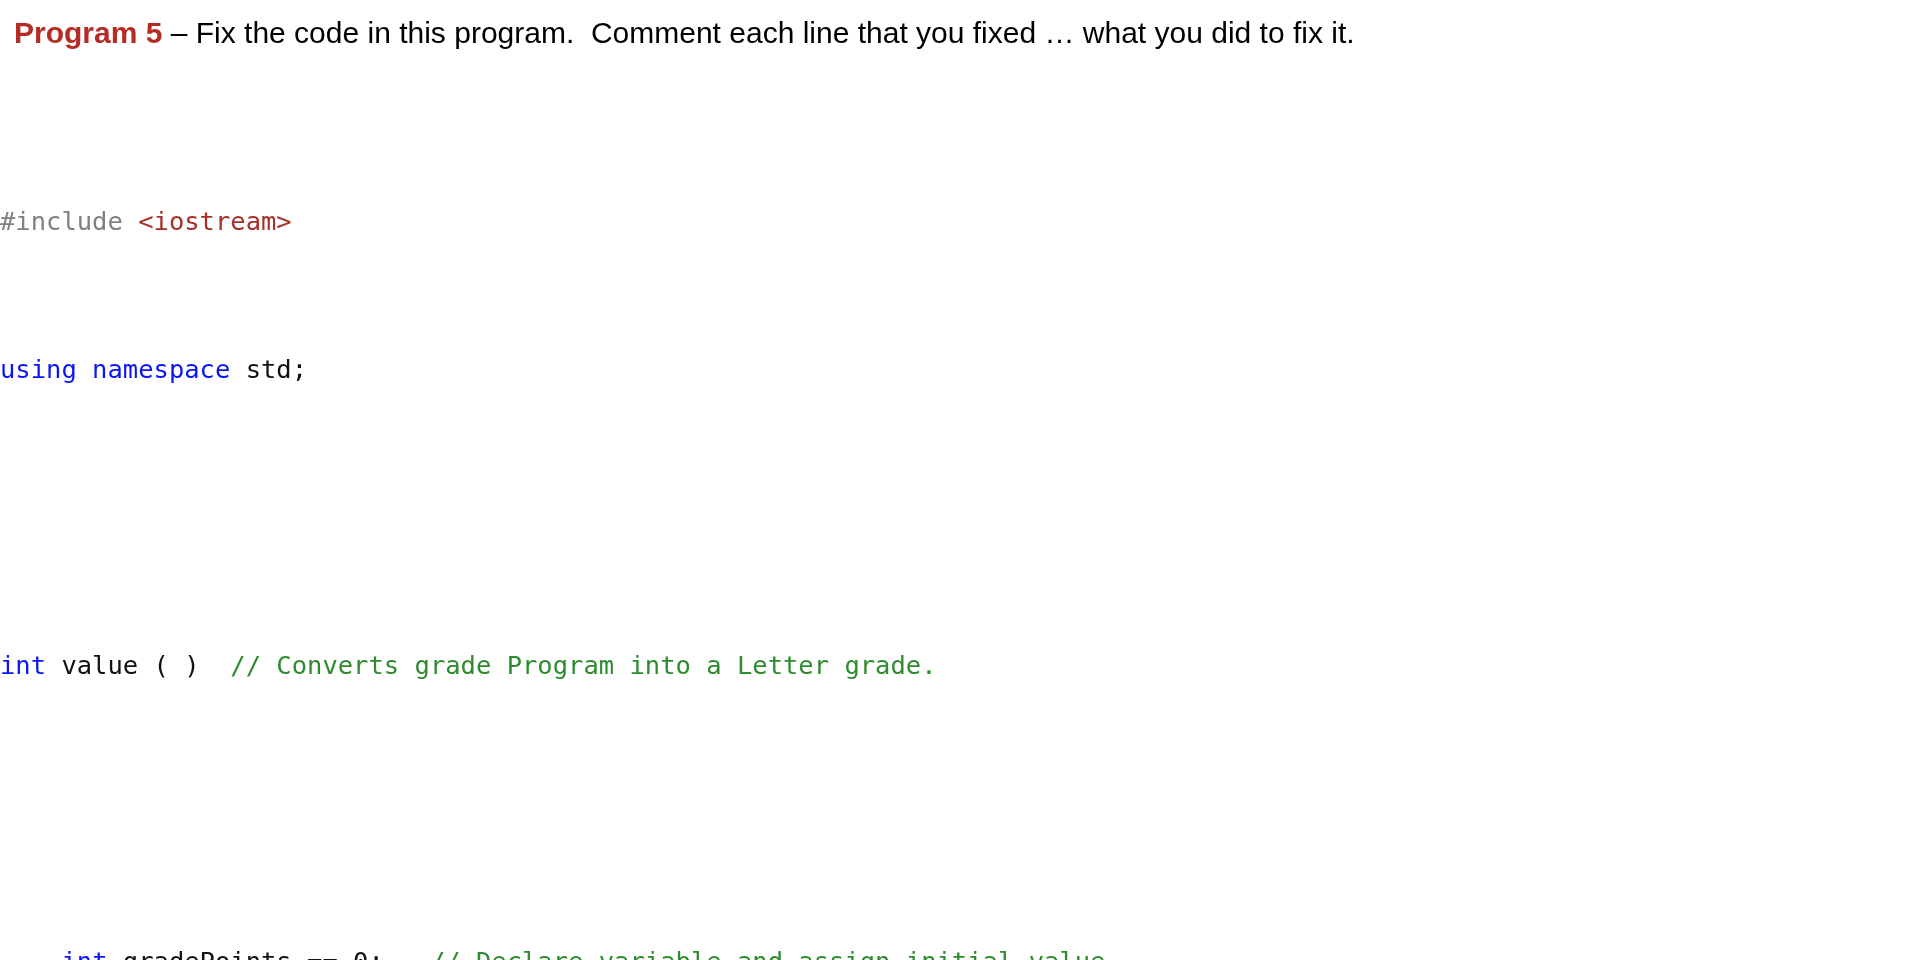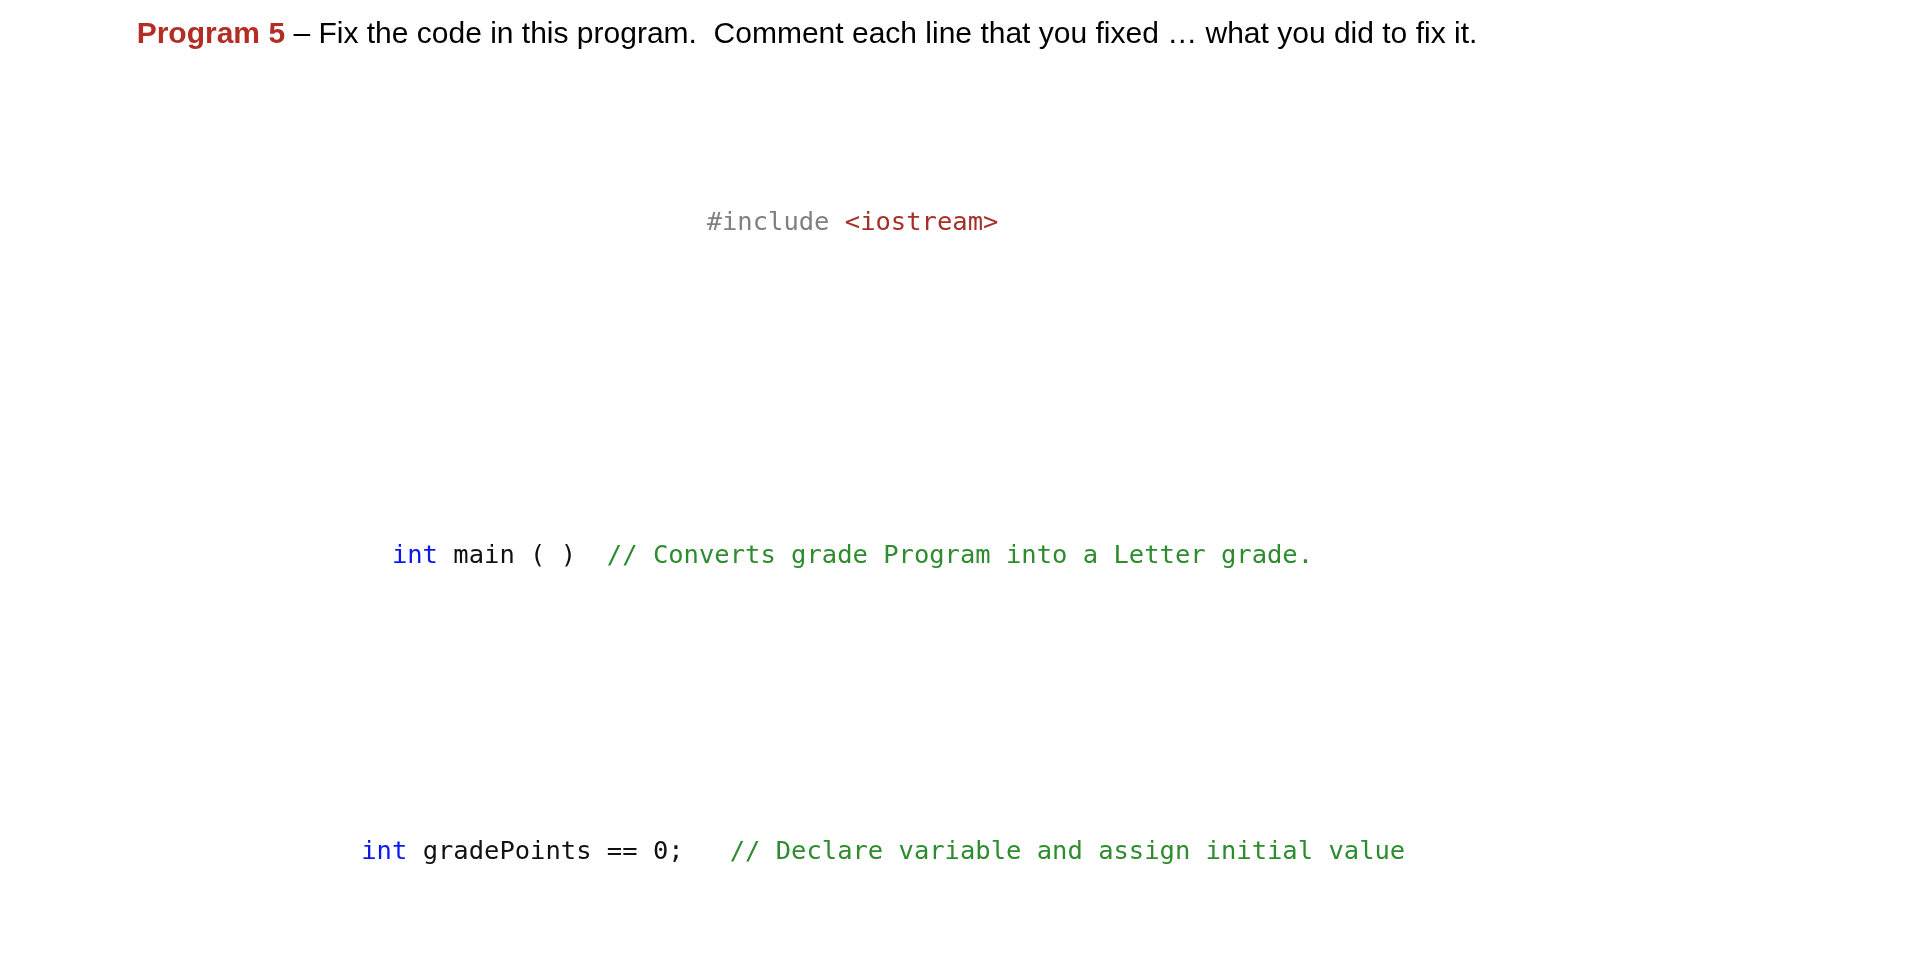--- a/index.html
+++ b/index.html
@@ -15,21 +15,20 @@
     -webkit-font-smoothing: antialiased;
   }
 
   #page {
     position: relative;
     width: 1600px;
     height: 960px;
     background: #ffffff;
     box-sizing: border-box;
     padding: 0;
-    text-align: center;
   }
 
   
   .heading {
     margin: 0;
     padding: 14px 0 0 14px;
     font-family: "Liberation Sans", sans-serif;
     font-size: 30px;
     line-height: 1.25;
     color: #000000;
@@ -56,21 +55,20 @@
     white-space: pre-wrap;
     word-break: normal;
     overflow-wrap: break-word;
     letter-spacing: 0px;
   }
   .code .line {
     display: block;
     min-height: 37px;
     
     margin-left: -135px;
-    padding-left: 135px;
     text-indent: 0;
   }
   .code .blank {
     display: block;
     height: 37px;
   }
 
   
   .kw      { color: #0b16f3; }           
   .pre     { color: #808080; }           
@@ -82,24 +80,25 @@
 <body>
 
 <div id="page">
 
   <p class="heading"><span class="prog">Program 5</span><span class="rest"> – Fix the code in this program.  Comment each line that you fixed … what you did to fix it.</span></p>
 
   <div class="code">
 
     <span class="line"><span class="pre">#include </span><span class="hdr">&lt;iostream&gt;</span></span>
 
+    <span class="line"><span class="kw">using namespace</span><span class="plain"> std;</span></span>
 
     <span class="blank"></span>
 
-    <span class="line"><span class="kw">int</span><span class="plain"> main ( )  </span><span class="cmt">// Converts grade Program into a Letter grade.</span></span>
+    <span class="line"><span class="kw">int</span><span class="plain"> value ( )  </span><span class="cmt">// Converts grade Program into a Letter grade.</span></span>
 
     <span class="blank"></span>
 
     <span class="line">    <span class="kw">int</span><span class="plain"> gradePoints == 0;   </span><span class="cmt">// Declare variable and assign initial value</span></span>
 
     
 
     
 
     

